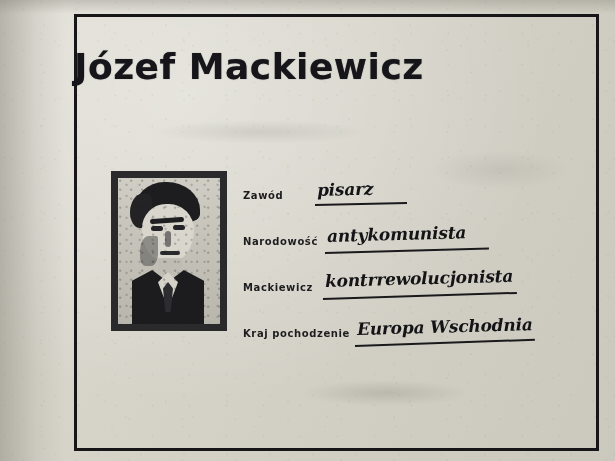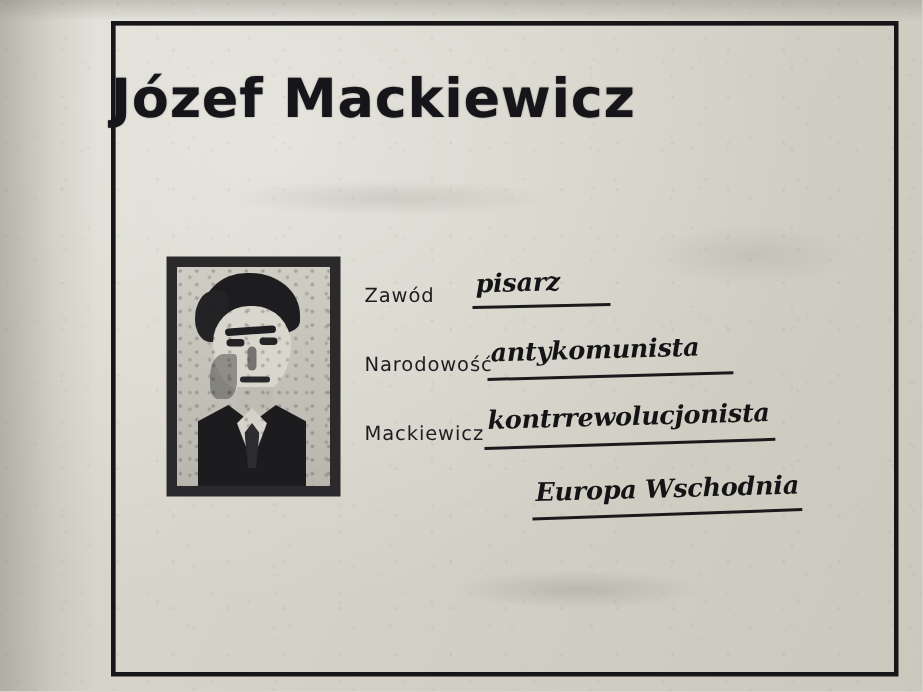--- a/index.html
+++ b/index.html
@@ -188,24 +188,25 @@
   }
   .field {
     position: relative;
     height: 46px;
   }
   .f-label {
     position: absolute;
     left: 0;
     top: 12px;
     font-family: "DejaVu Sans", sans-serif;
-    font-size: 13px;
+    font-size: 10px;
     letter-spacing: 0.6px;
     color: #1d1d20;
     white-space: nowrap;
+    font-weight: bold;
   }
   .f-value {
     position: absolute;
     top: 0;
     font-family: "DejaVu Serif", serif;
     font-style: italic;
     font-weight: 700;
     font-size: 17px;
     color: #141417;
     letter-spacing: -0.2px;
@@ -292,19 +293,20 @@
       <div class="f-rule"></div>
     </div>
 
     <div class="field" id="fld-przek">
       <div class="f-label">Mackiewicz</div>
       <div class="f-value">kontrrewolucjonista</div>
       <div class="f-rule"></div>
     </div>
 
     <div class="field" id="fld-kraj">
+      <div class="f-label">Kraj pochodzenie</div>
       <div class="f-value">Europa Wschodnia</div>
       <div class="f-rule"></div>
     </div>
 
   </div>
 
 </div>
 
 </body></html>

